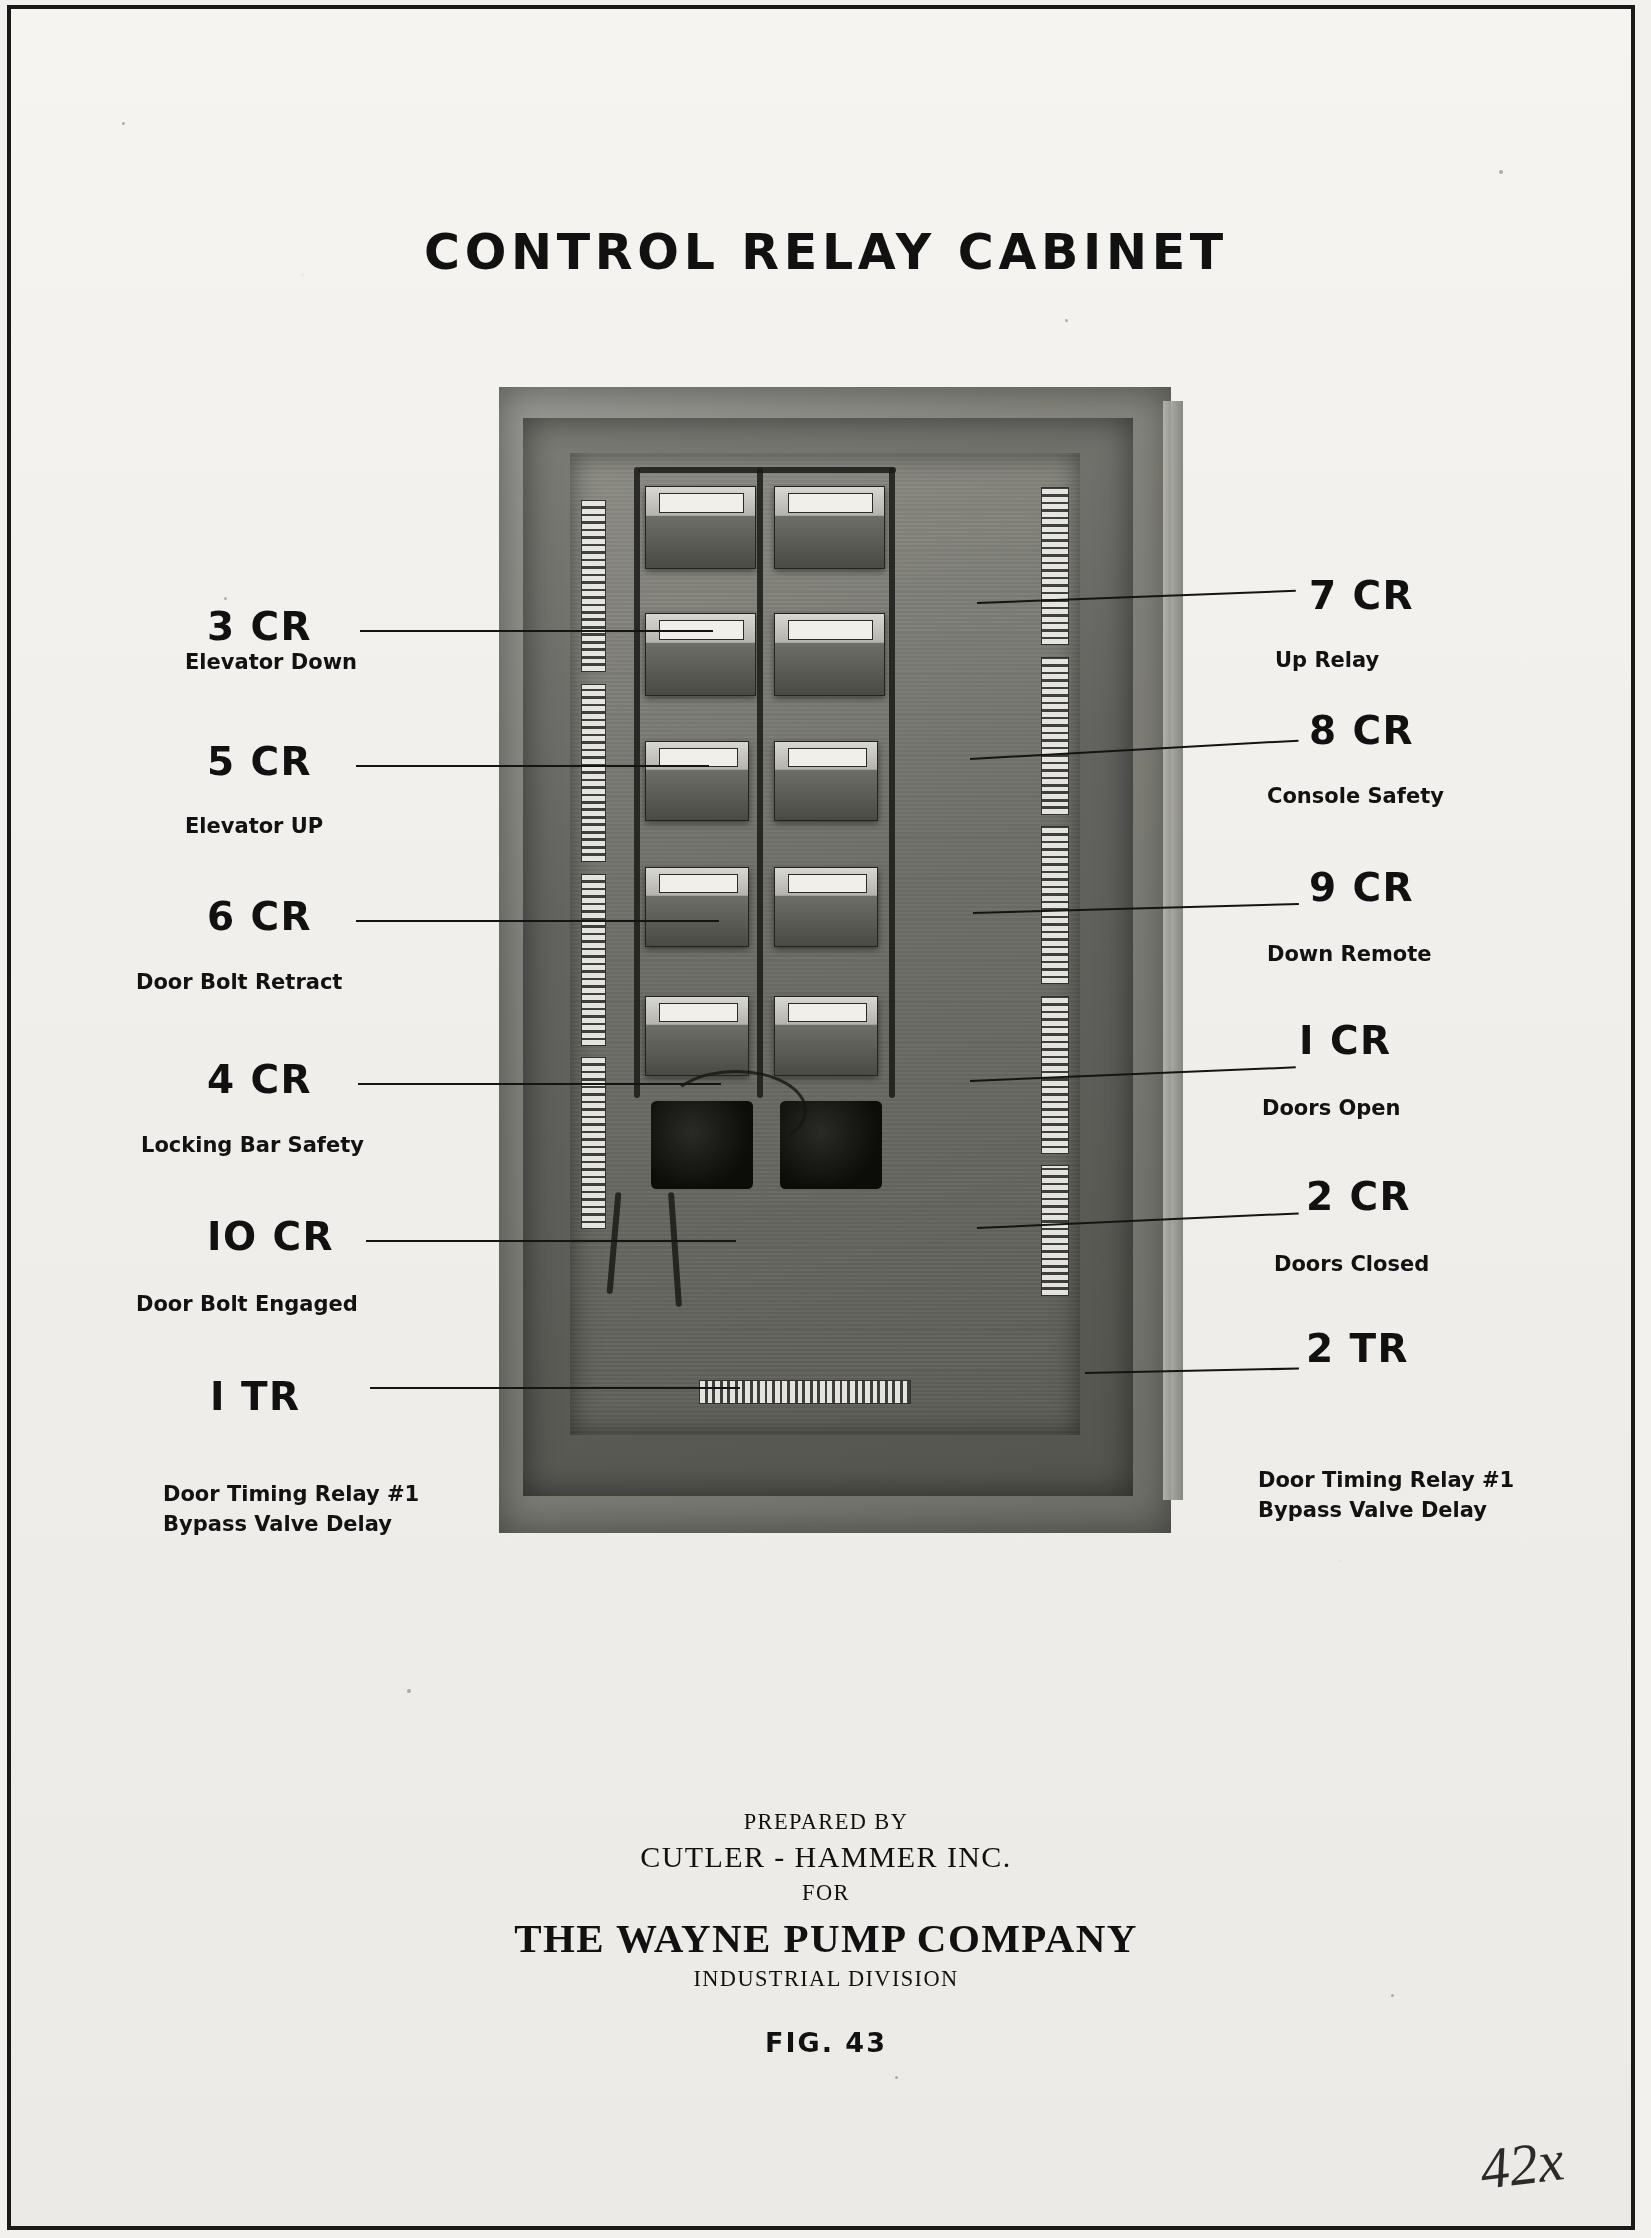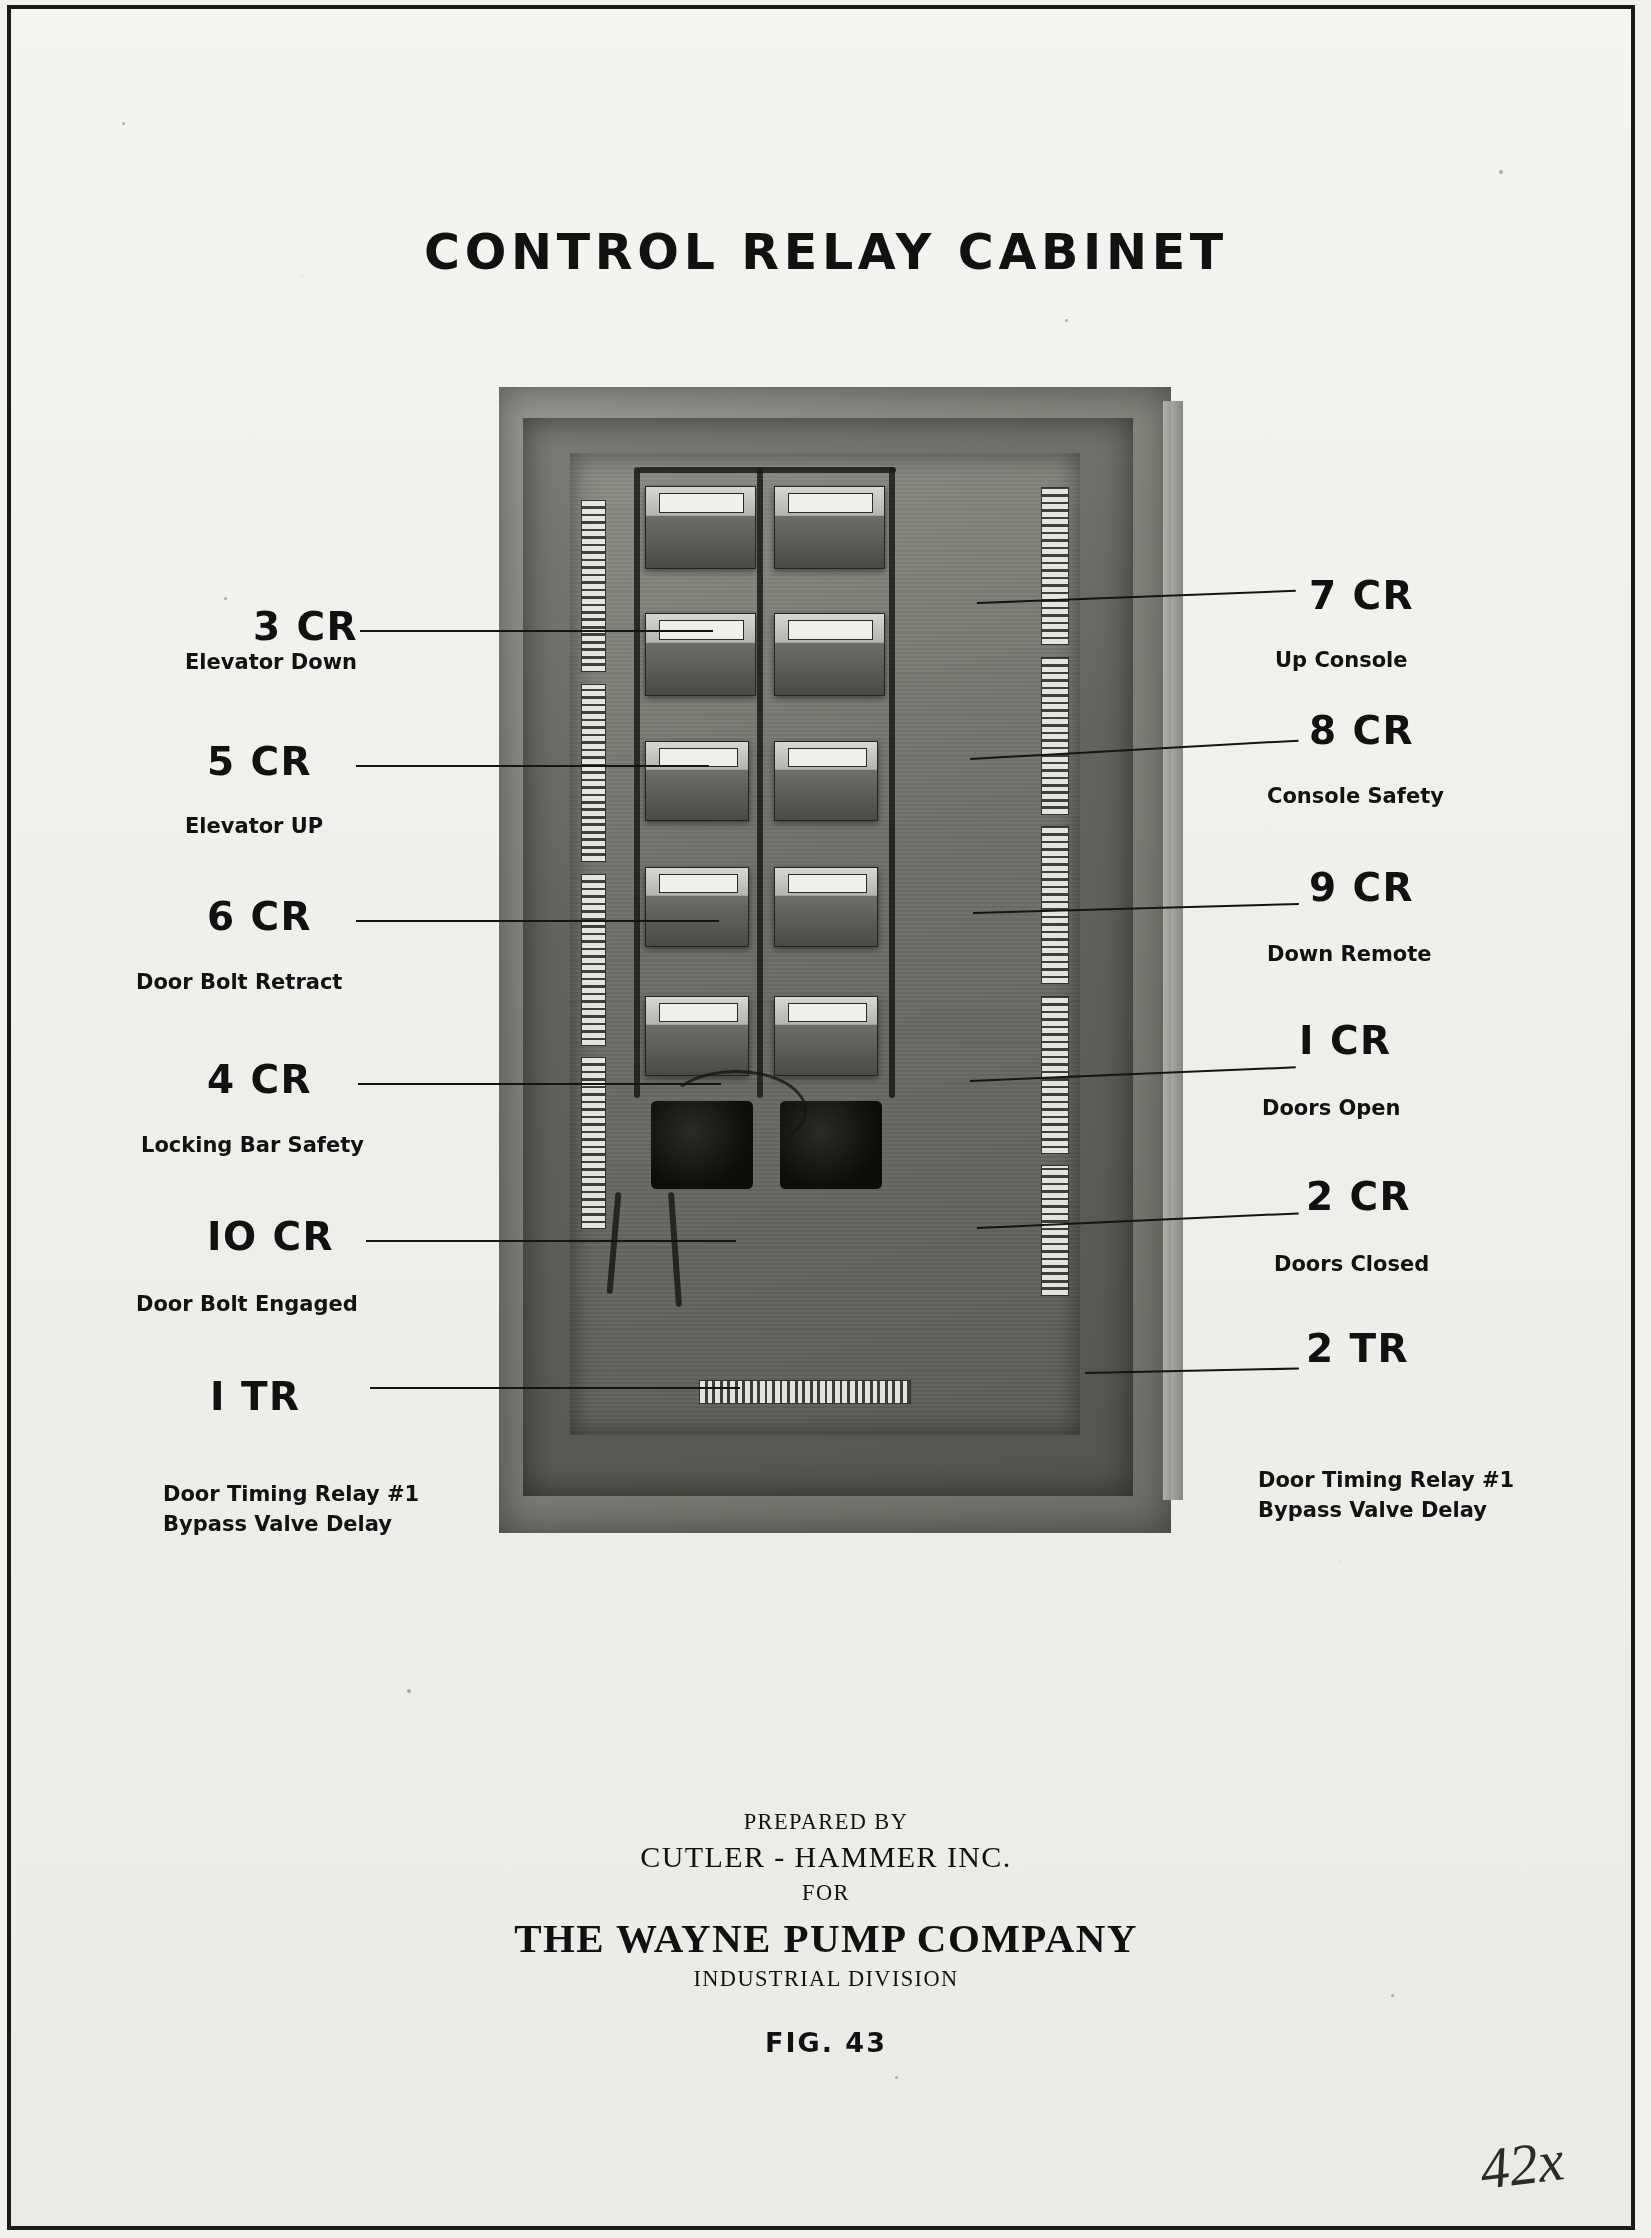--- a/index.html
+++ b/index.html
@@ -253,21 +253,21 @@
         <div class="wire" style="left:64px;top:13.6px;width:6.1px;height:631px;border-radius:3.4px;"></div>
         <div class="wire" style="left:187px;top:13.6px;width:6.1px;height:631px;border-radius:3.4px;"></div>
         <div class="wire" style="left:319px;top:13.6px;width:6.1px;height:631px;border-radius:3.4px;"></div>
         <div class="wire" style="left:41px;top:739px;width:6.1px;height:102px;border-radius:3.4px;transform:rotate(5deg);"></div>
         <div class="wire" style="left:102px;top:739px;width:6.1px;height:115px;border-radius:3.4px;transform:rotate(-4deg);"></div>
         <div class="wire curve" style="left:95px;top:617px;width:136px;height:75px;border-bottom-color:transparent;border-left-color:transparent;"></div>
       </div>
     </div>
   </div>
 
-  <div class="callout-num" style="left:207px;top:604px;margin-left:46px;">3 CR</div>
+  <div class="callout-num" style="left:207px;top:604px;">3 CR</div>
   <div class="callout-desc" style="left:157px;top:650px;margin-left:28px;">Elevator Down</div>
   <div class="leader" style="left:360px;top:630px;width:353px;"></div>
 
   <div class="callout-num" style="left:207px;top:739px;">5 CR</div>
   <div class="callout-desc" style="left:185px;top:814px;">Elevator UP</div>
   <div class="leader" style="left:356px;top:765px;width:353px;"></div>
 
   <div class="callout-num" style="left:207px;top:894px;">6 CR</div>
   <div class="callout-desc" style="left:136px;top:970px;">Door Bolt Retract</div>
   <div class="leader" style="left:356px;top:920px;width:363px;"></div>
@@ -278,21 +278,21 @@
 
   <div class="callout-num" style="left:207px;top:1214px;">IO CR</div>
   <div class="callout-desc" style="left:136px;top:1292px;">Door Bolt Engaged</div>
   <div class="leader" style="left:366px;top:1240px;width:370px;"></div>
 
   <div class="callout-num" style="left:210px;top:1357px;margin-top:17px;">I TR</div>
   <div class="callout-desc multi" style="left:163px;top:1479px;">Door Timing Relay #1 Bypass Valve Delay</div>
   <div class="leader" style="left:370px;top:1387px;width:370px;"></div>
 
   <div class="callout-num" style="left:1309px;top:573px;">7 CR</div>
-  <div class="callout-desc" style="left:1275px;top:648px;">Up Console</div>
+  <div class="callout-desc" style="left:1275px;top:648px;">Up Relay</div>
   <div class="leader" style="left:977px;top:602px;width:319px;transform:rotate(-2.2deg);"></div>
 
   <div class="callout-num" style="left:1309px;top:708px;">8 CR</div>
   <div class="callout-desc" style="left:1267px;top:784px;">Console Safety</div>
   <div class="leader" style="left:970px;top:758px;width:329px;transform:rotate(-3.2deg);"></div>
 
   <div class="callout-num" style="left:1309px;top:865px;">9 CR</div>
   <div class="callout-desc" style="left:1267px;top:942px;">Down Remote</div>
   <div class="leader" style="left:973px;top:912px;width:326px;transform:rotate(-1.6deg);"></div>
 

